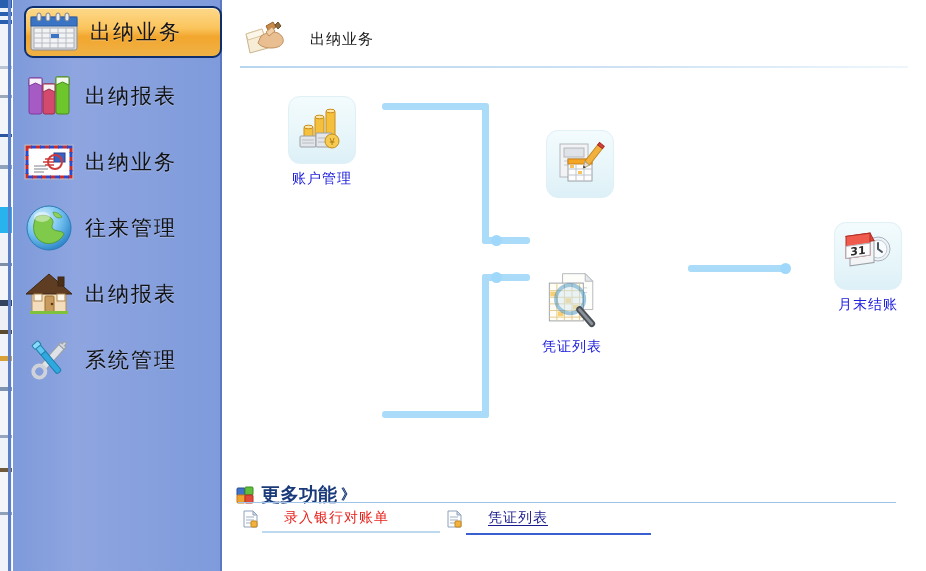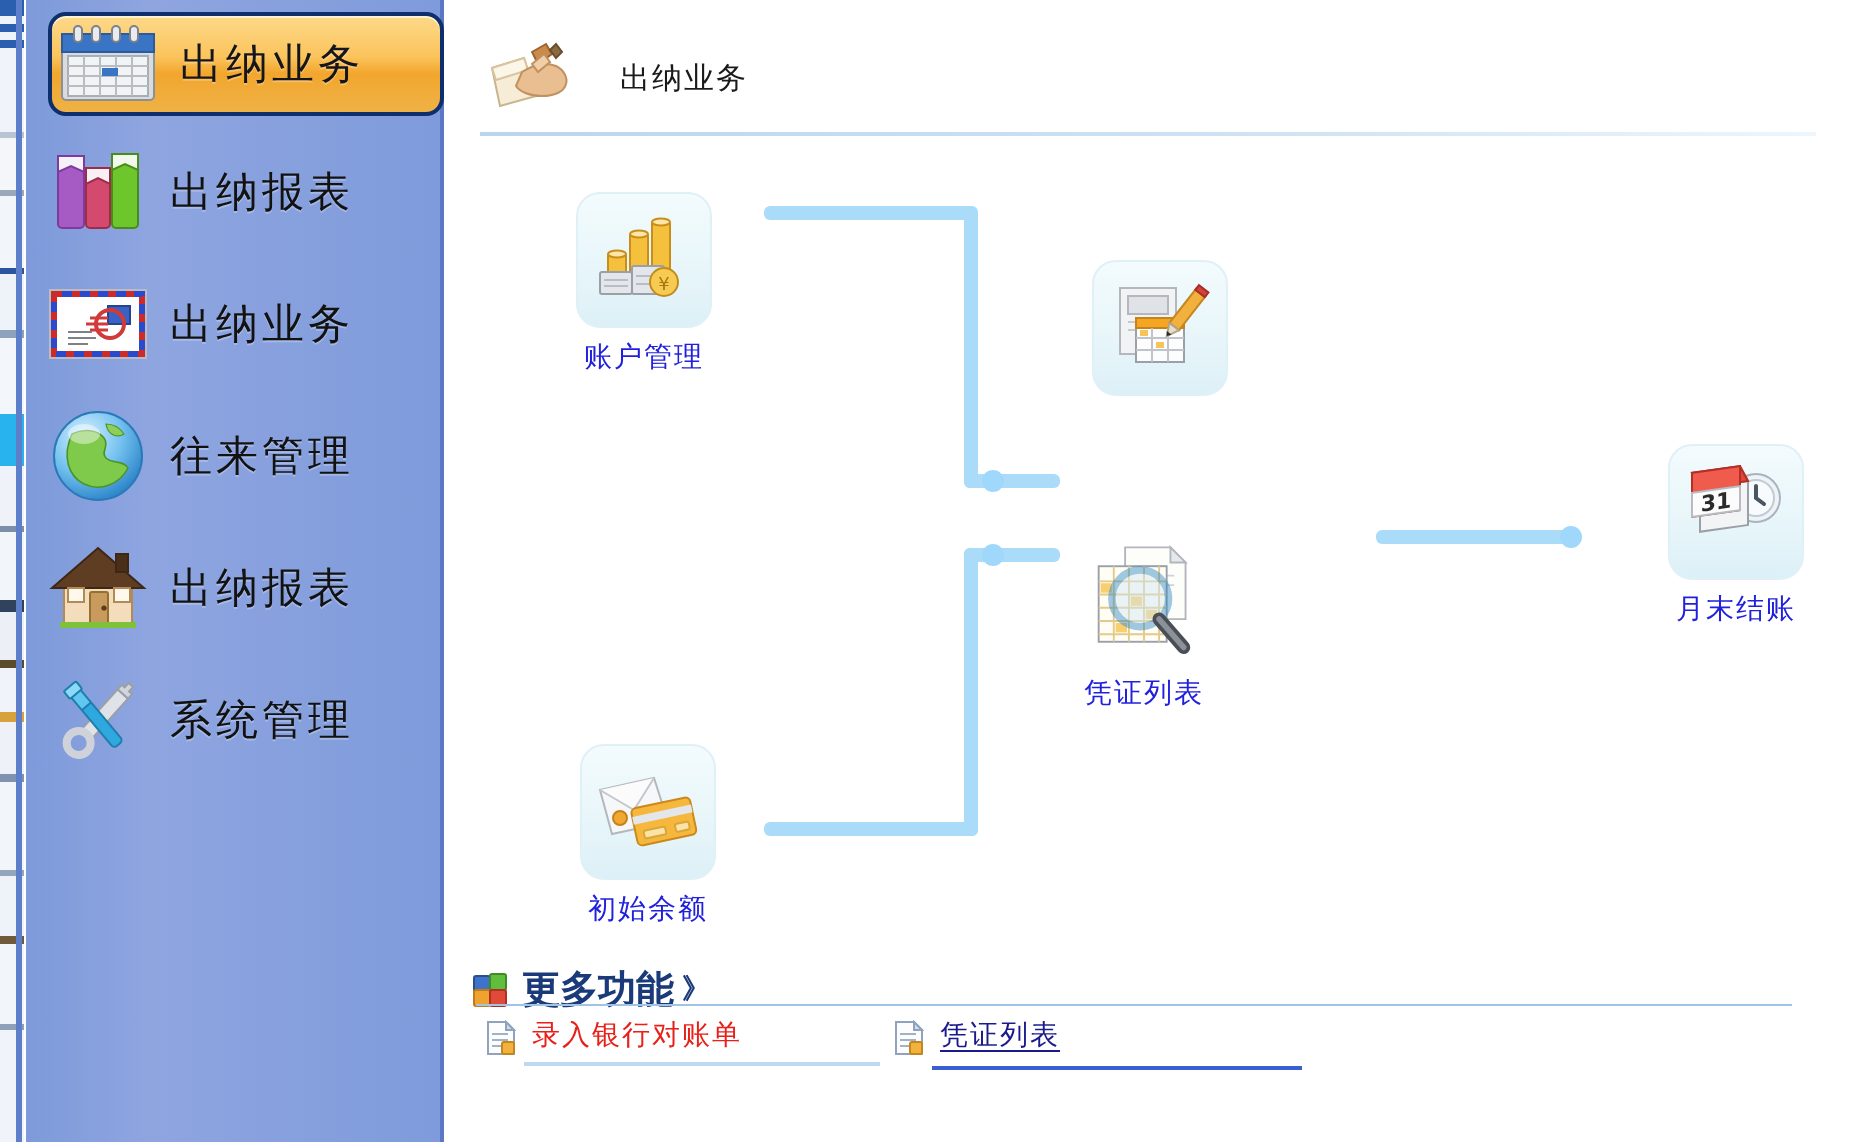--- a/index.html
+++ b/index.html
@@ -77,21 +77,21 @@
   
   .more-row { position:absolute; left: 12px; top: 482px; display:flex; align-items:center; }
   .more-icon { width: 20px; height: 18px; position:relative; }
   .more-label { font-size: 19px; font-weight: bold; color:#1a3a7a; margin-left:5px;
                 font-family:"DejaVu Sans","Liberation Sans",sans-serif;}
   .more-arrows { font-size: 14px; color:#1a3a7a; margin-left: 4px; font-weight:bold;}
   .more-rule { position:absolute; left: 14px; top: 502px; width: 658px; height: 1px; background:#9fc4e8; }
 
   .flink { position: absolute; display:flex; align-items:flex-start; }
   .flink .fi { width: 17px; height: 18px; position:relative; margin-top:1px;}
-  .flink .ftxt { font-size: 14px; margin-left: 7px; letter-spacing:1px;
+  .flink .ftxt { font-size: 14px; margin-left: 25px; letter-spacing:1px;
                  font-family:"DejaVu Sans","Liberation Sans",sans-serif; }
   .flink.red .ftxt { color:#e8201a; }
   .flink.blue .ftxt { color:#1a1a8c; text-decoration: underline; text-underline-offset: 3px; }
   .underline { position:absolute; height:2px; }
 </style>
 </head>
 <body>
 
 <div id="app">
 
@@ -391,36 +391,20 @@
             <path d="M8 14 h24 l-4 -8 h-24z" fill="#e2453a" stroke="#b32f26"></path>
             <path d="M4 6 h24 v22 h-24z" fill="#ef5b4d" stroke="#b32f26"></path>
             <path d="M4 16 h24 v12 h-24z" fill="#fcfcfc" stroke="#b8bcc2"></path>
             <text x="16" y="26" font-size="11" text-anchor="middle" fill="#2b2b2b" font-family="DejaVu Sans, sans-serif" font-weight="bold">31</text>
           </g>
         </svg>
       </div>
       <div class="nlabel">月末结账</div>
     </div>
 
-    <div class="node" style="left:40px; top:372px;">
-      <div class="nbox">
-        <svg width="54" height="46" viewBox="0 0 54 46" aria-hidden="true">
-          <path d="M3 12 L30 6 L37 28 L9 34 Z" fill="#f6f7f8" stroke="#b4b8be"></path>
-          <path d="M3 12 L20 22 L30 6" fill="#fbfbfc" stroke="#c3c7cd"></path>
-          <circle cx="13" cy="26" r="3.5" fill="#f0a830" stroke="#c5821c"></circle>
-          <g transform="rotate(-12 36 28)">
-            <rect x="20" y="18" width="30" height="19" rx="2.5" fill="#f6b73c" stroke="#c9891c"></rect>
-            <rect x="20" y="22" width="30" height="4" fill="#e3e6ea"></rect>
-            <rect x="24" y="30" width="11" height="4" rx="1" fill="#fbe3a6" stroke="#d6a73c"></rect>
-            <rect x="40" y="30" width="7" height="4" rx="1" fill="#fbe3a6" stroke="#d6a73c"></rect>
-          </g>
-        </svg>
-      </div>
-      <div class="nlabel">初始余额</div>
-    </div>
 
     <div class="more-row">
       <div class="more-icon">
         <svg width="20" height="18" viewBox="0 0 20 18" aria-hidden="true">
           <rect x="1" y="2" width="8" height="8" rx="1" fill="#3f72c9" stroke="#2a4f91"></rect>
           <rect x="9" y="1" width="8" height="8" rx="1" fill="#5fbf3d" stroke="#3f8c24"></rect>
           <rect x="1" y="9" width="8" height="8" rx="1" fill="#f0a22e" stroke="#c47a17"></rect>
           <rect x="9" y="9" width="8" height="8" rx="1" fill="#e04a3a" stroke="#b22f22"></rect>
         </svg>
       </div>

